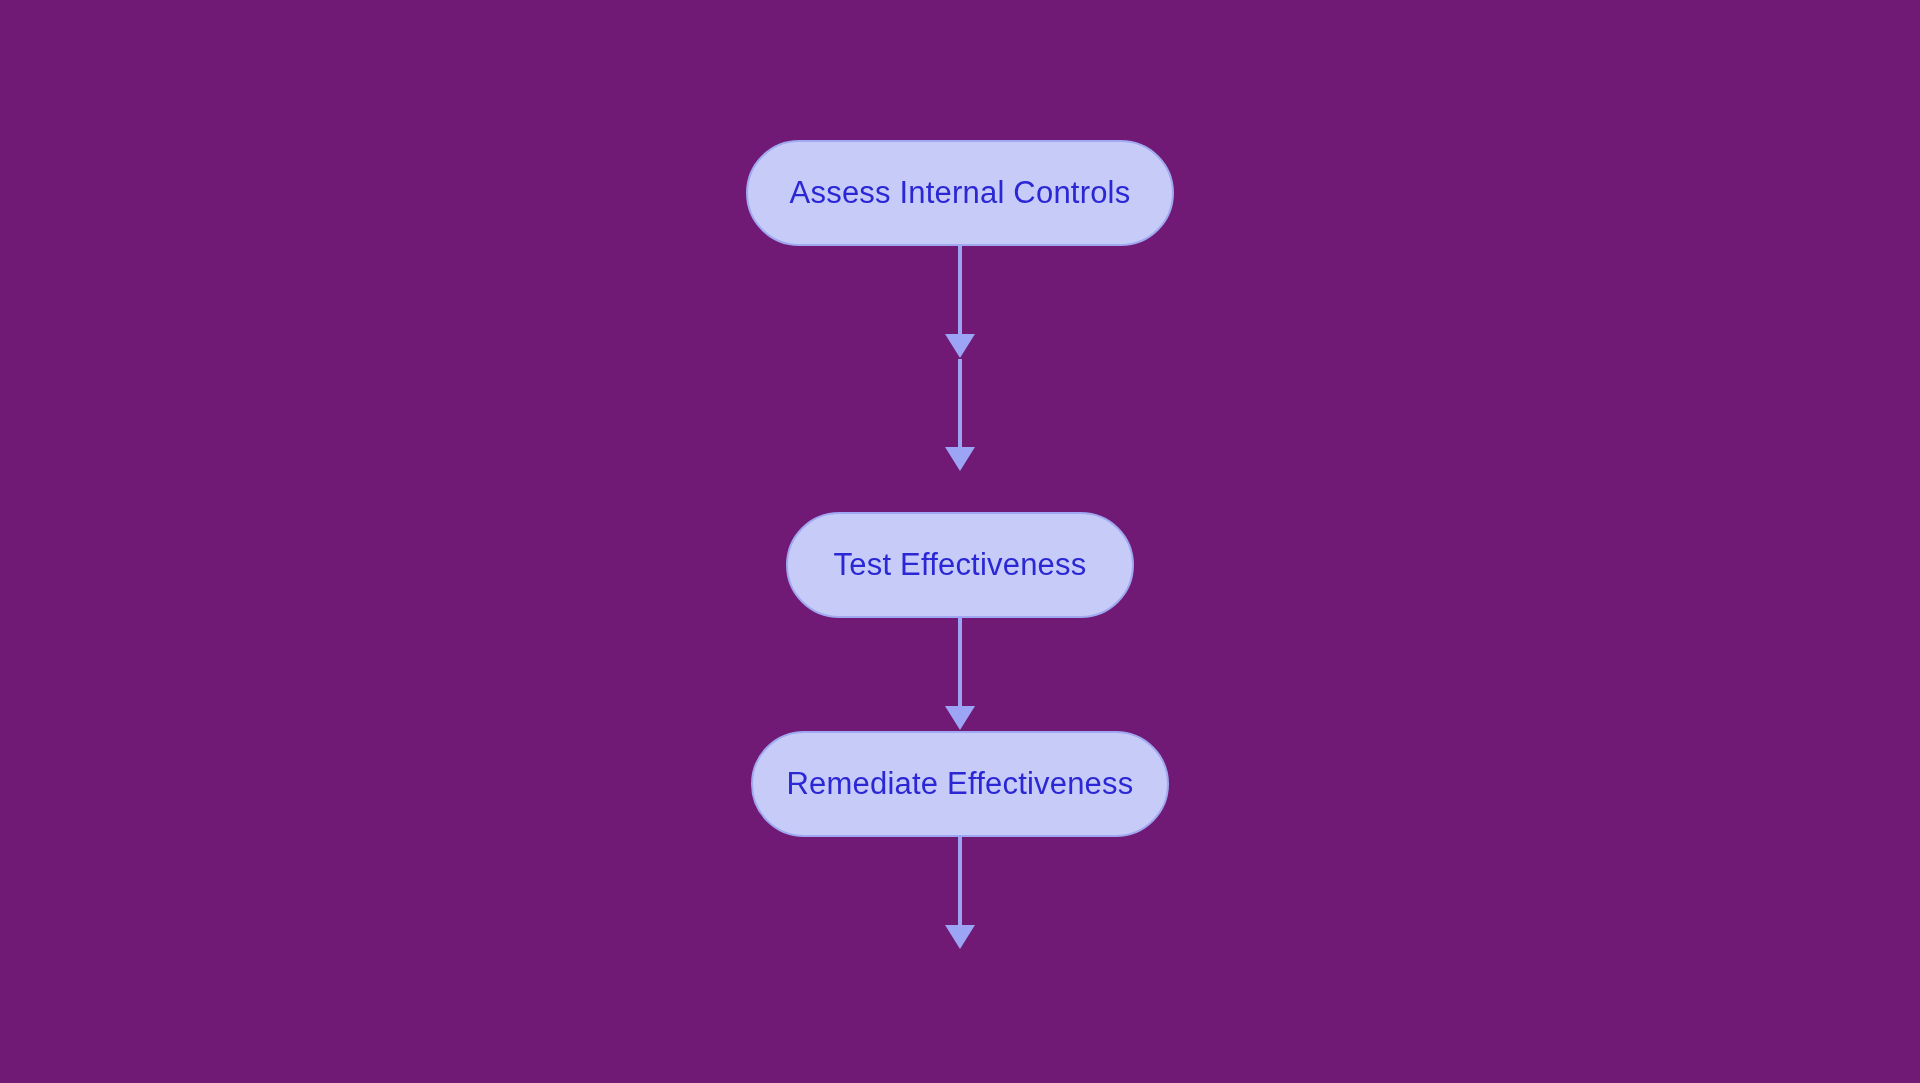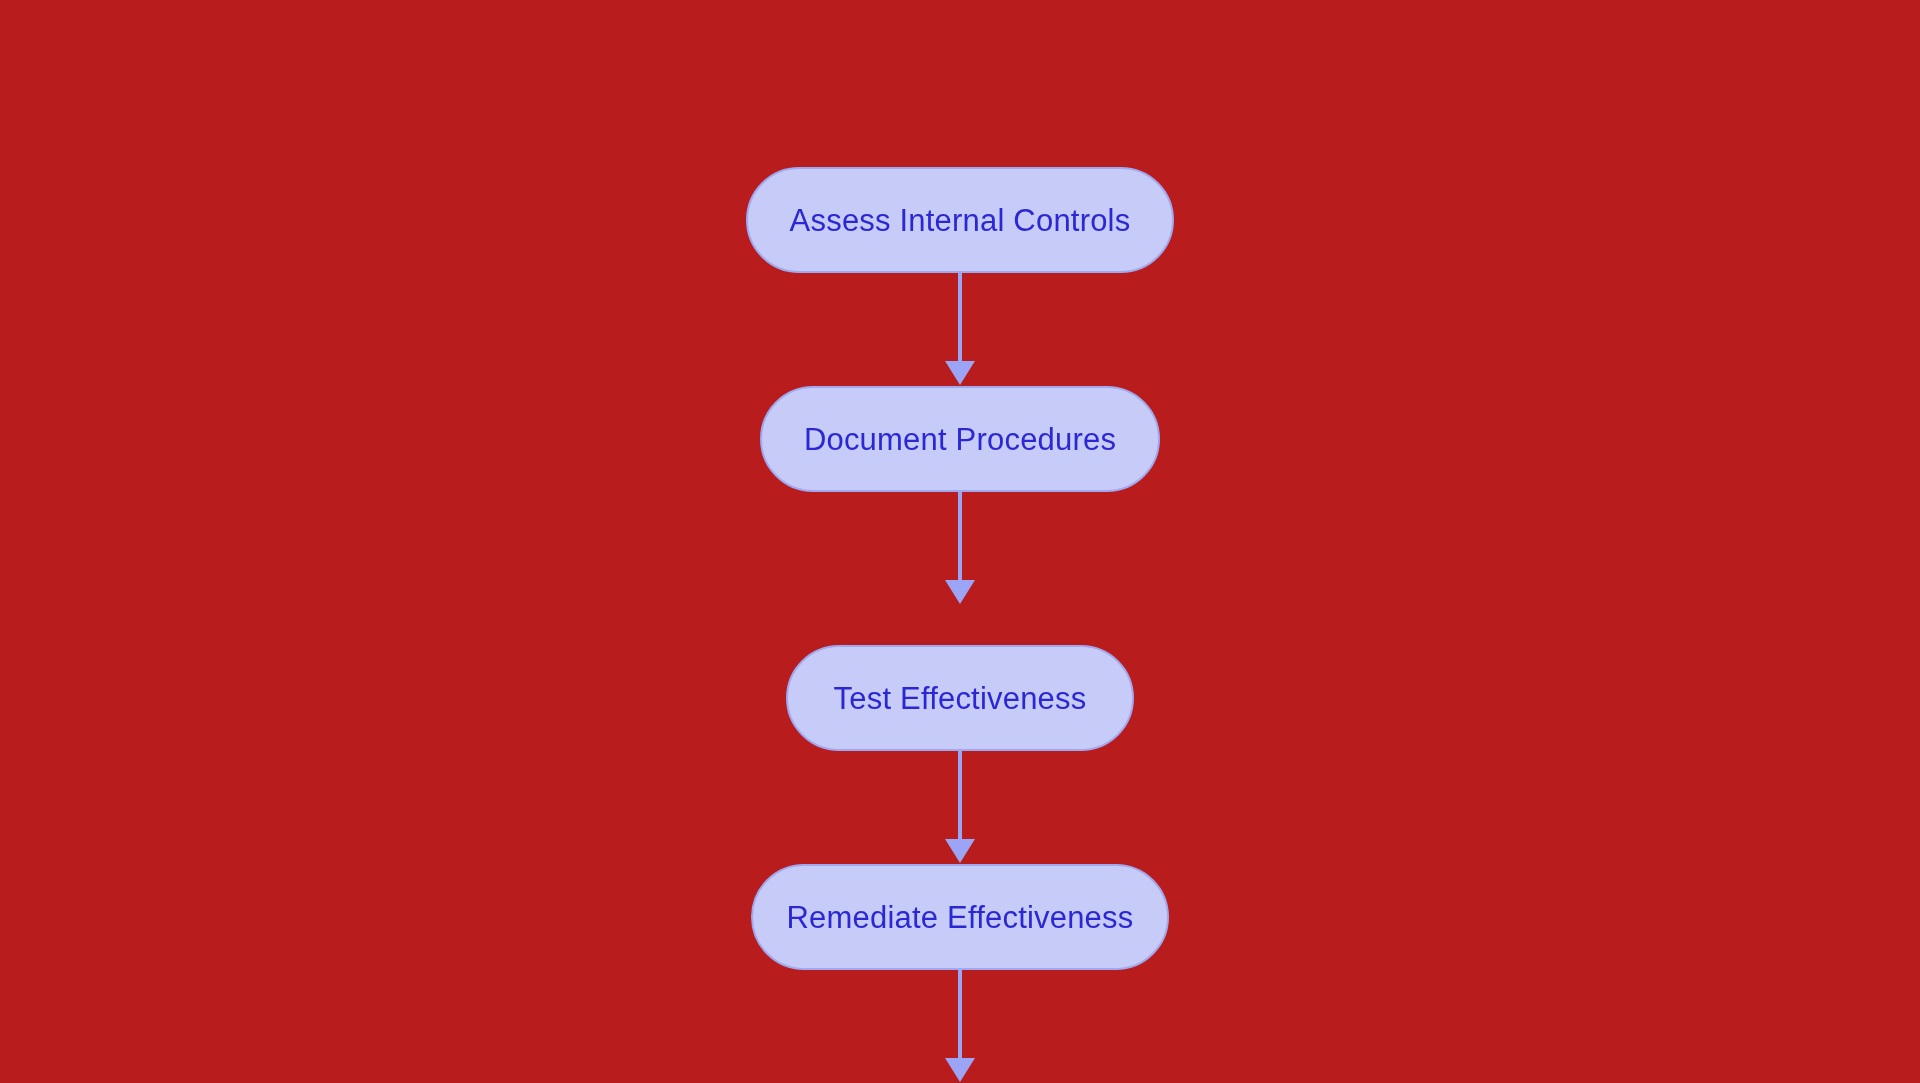--- a/index.html
+++ b/index.html
@@ -12,25 +12,25 @@
     width: 1920px;
     height: 1083px;
     font-family: "Liberation Sans", "DejaVu Sans", sans-serif;
     overflow: hidden;
   }
 
   #flowchart-canvas {
     position: relative;
     width: 1920px;
     height: 1083px;
-    background: #b91c1c;
+    background: #701a75;
     display: flex;
     flex-direction: column;
     align-items: center;
-    justify-content: flex-end;
+    justify-content: center;
   }
 
   .flow-column {
     display: flex;
     flex-direction: column;
     align-items: center;
     padding-top: 6px;
   }
 
   .flow-node {
@@ -95,23 +95,20 @@
 
     <div class="flow-node node-w-0">
       <span class="flow-node-label">Assess Internal Controls</span>
     </div>
 
     <div class="flow-connector">
       <div class="connector-line"></div>
       <div class="connector-arrowhead"></div>
     </div>
 
-    <div class="flow-node node-w-1">
-      <span class="flow-node-label">Document Procedures</span>
-    </div>
 
     <div class="flow-connector">
       <div class="connector-line"></div>
       <div class="connector-arrowhead"></div>
     </div>
 
     <div class="flow-node node-w-2">
       <span class="flow-node-label">Test Effectiveness</span>
     </div>
 

